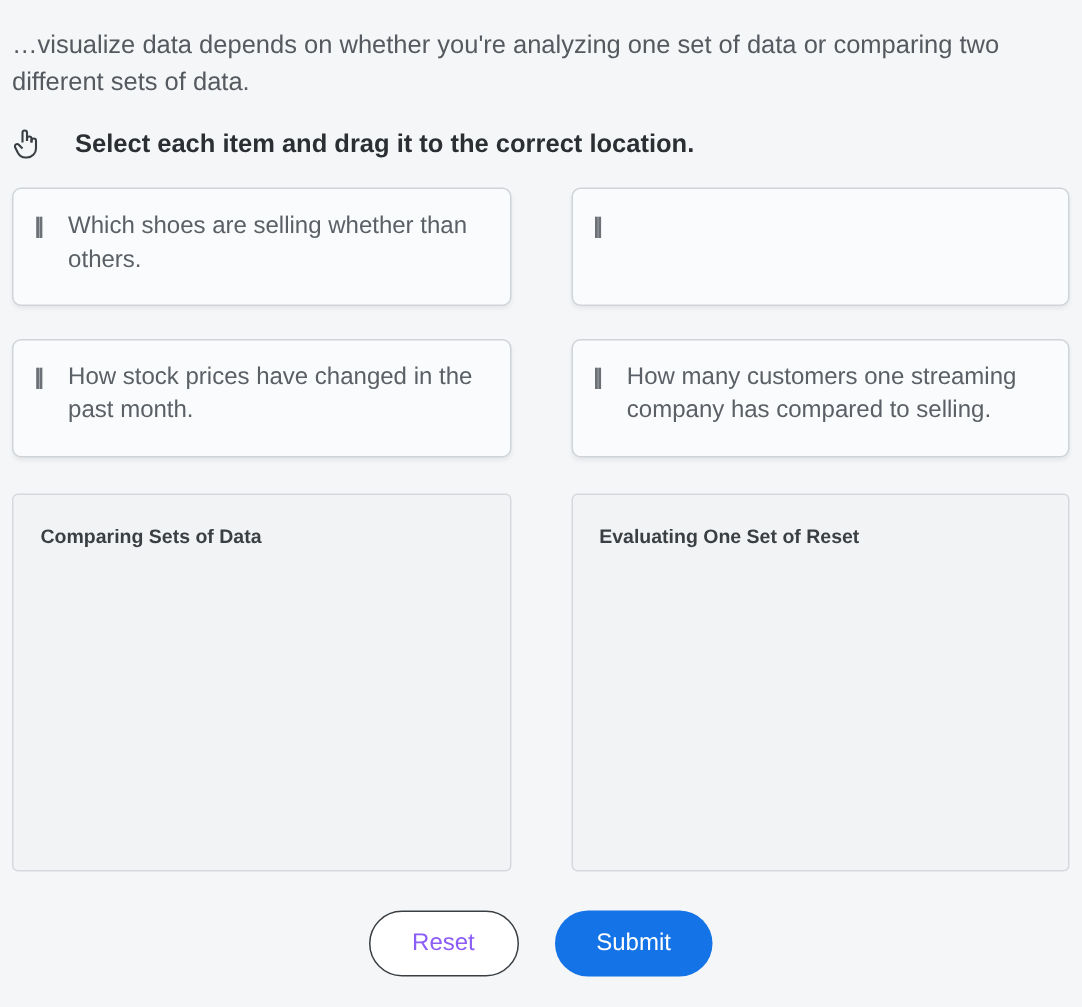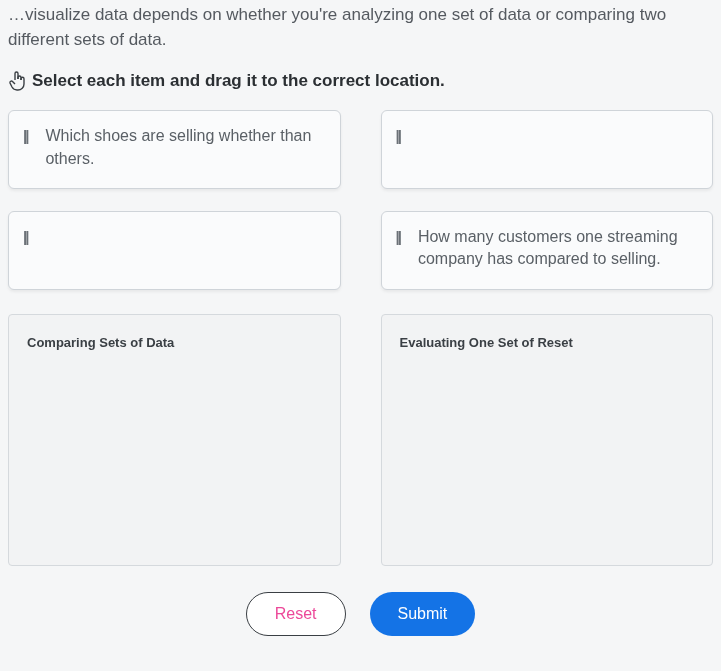--- a/index.html
+++ b/index.html
@@ -10,26 +10,26 @@
       width: 721px;
       height: 671px;
       overflow: hidden;
       padding: 0 8px;
     }
     .intro {
       color: #555a60;
       font-size: 17px;
       line-height: 1.45;
       margin-bottom: 18px;
-      padding-top: 3px;
+      padding-top: 18px;
     }
     .instruction-row {
       display: flex;
       align-items: center;
-      gap: 4px;
+      gap: 22px;
       margin-bottom: 18px;
     }
     .instruction-row .txt {
       font-weight: 700;
       font-size: 17px;
       color: #2b2f33;
     }
     .pointer-icon svg { display: block; }
     .cards-grid {
       display: grid;
@@ -89,21 +89,21 @@
     .btn {
       font-size: 16px;
       font-weight: 500;
       border-radius: 999px;
       padding: 12px 28px;
       cursor: pointer;
       border: none;
     }
     .btn-reset {
       background: #ffffff;
-      color: #ec4899;
+      color: #8b5cf6;
       border: 1.5px solid #3a3f44;
       text-align: right;
     }
     .btn-submit {
       background: #1473e6;
       color: #ffffff;
     }
   </style>
 </head>
 <body>
@@ -125,20 +125,21 @@
 <div class="cards-grid">
   <div class="drag-card">
     <span class="grip">||</span>
     <span class="card-text">Which shoes are selling whether than others.</span>
   </div>
   <div class="drag-card">
     <span class="grip">||</span>
   </div>
   <div class="drag-card">
     <span class="grip">||</span>
+    <span class="card-text">How stock prices have changed in the past month.</span>
   </div>
   <div class="drag-card">
     <span class="grip">||</span>
     <span class="card-text">How many customers one streaming company has compared to selling.</span>
   </div>
 </div>
 
 <div class="dropzones">
   <div class="dropzone">
     <div class="dropzone-title">Comparing Sets of Data</div>

